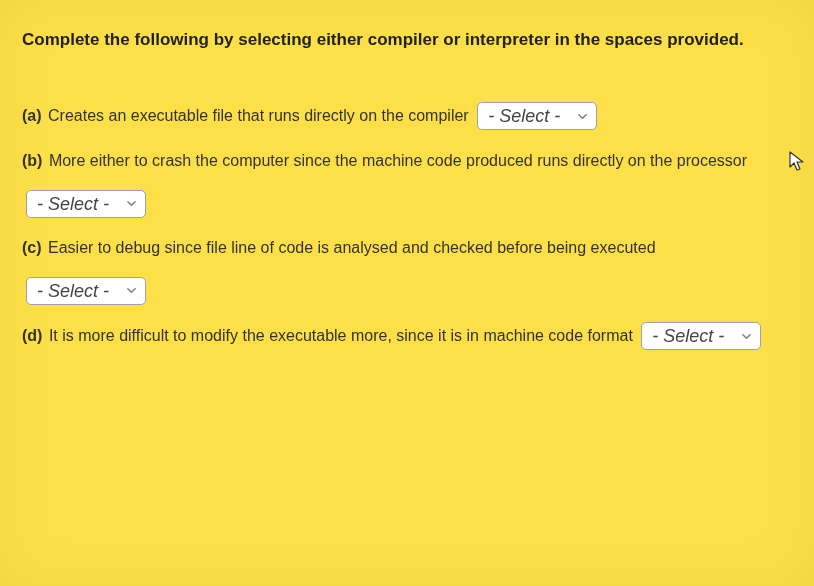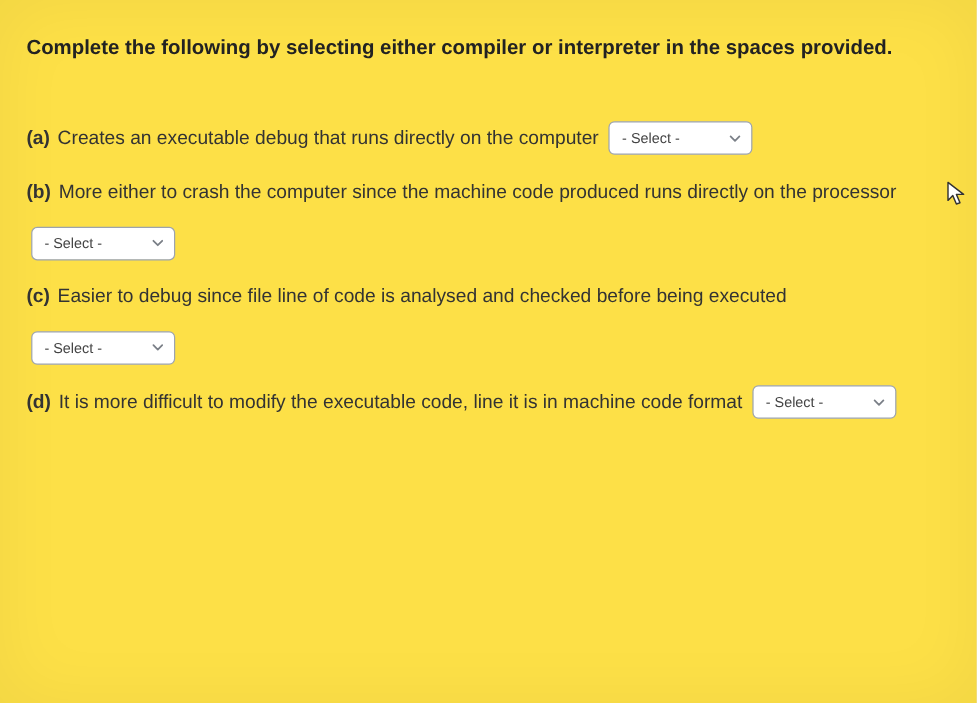--- a/index.html
+++ b/index.html
@@ -37,29 +37,30 @@
     margin-right: 2px;
   }
   .select-box {
     display: inline-flex;
     align-items: center;
     justify-content: space-between;
     border: 1px solid #9ca3af;
     border-radius: 5px;
     background: #fff;
     padding: 3px 8px 3px 10px;
-    font-size: 12px;
+    font-size: 18px;
     font-family: inherit;
     color: #444;
     min-width: 120px;
     height: 28px;
     vertical-align: middle;
     margin: 0 4px;
     cursor: pointer;
     line-height: 1;
+    font-style: italic;
   }
   .select-box .sel-text {
     white-space: nowrap;
   }
   .select-box .chev {
     display: inline-block;
     margin-left: 10px;
   }
   .select-box .chev svg {
     width: 11px;
@@ -80,21 +81,21 @@
 </style>
 </head>
 <body>
 
 <div class="page">
 
   <p class="instructions">Complete the following by selecting either compiler or interpreter in the spaces provided.</p>
 
   <div class="question-row">
     <span class="label">(a)</span>
-    <span>Creates an executable debug that runs directly on the computer</span>
+    <span>Creates an executable file that runs directly on the compiler</span>
     <span class="select-box">
       <span class="sel-text">- Select -</span>
       <span class="chev">
         <svg viewBox="0 0 12 12" fill="none">
             <path d="M2 4 L6 8 L10 4" stroke-width="1.6" stroke-linecap="round" stroke-linejoin="round"></path>
           </svg>
       </span>
     </span>
   </div>
 
@@ -119,21 +120,21 @@
       <span class="chev">
         <svg viewBox="0 0 12 12" fill="none">
             <path d="M2 4 L6 8 L10 4" stroke-width="1.6" stroke-linecap="round" stroke-linejoin="round"></path>
           </svg>
       </span>
     </span>
   </div>
 
   <div class="question-row">
     <span class="label">(d)</span>
-    <span>It is more difficult to modify the executable code, line it is in machine code format</span>
+    <span>It is more difficult to modify the executable more, since it is in machine code format</span>
     <span class="select-box">
       <span class="sel-text">- Select -</span>
       <span class="chev">
         <svg viewBox="0 0 12 12" fill="none">
             <path d="M2 4 L6 8 L10 4" stroke-width="1.6" stroke-linecap="round" stroke-linejoin="round"></path>
           </svg>
       </span>
     </span>
   </div>
 

